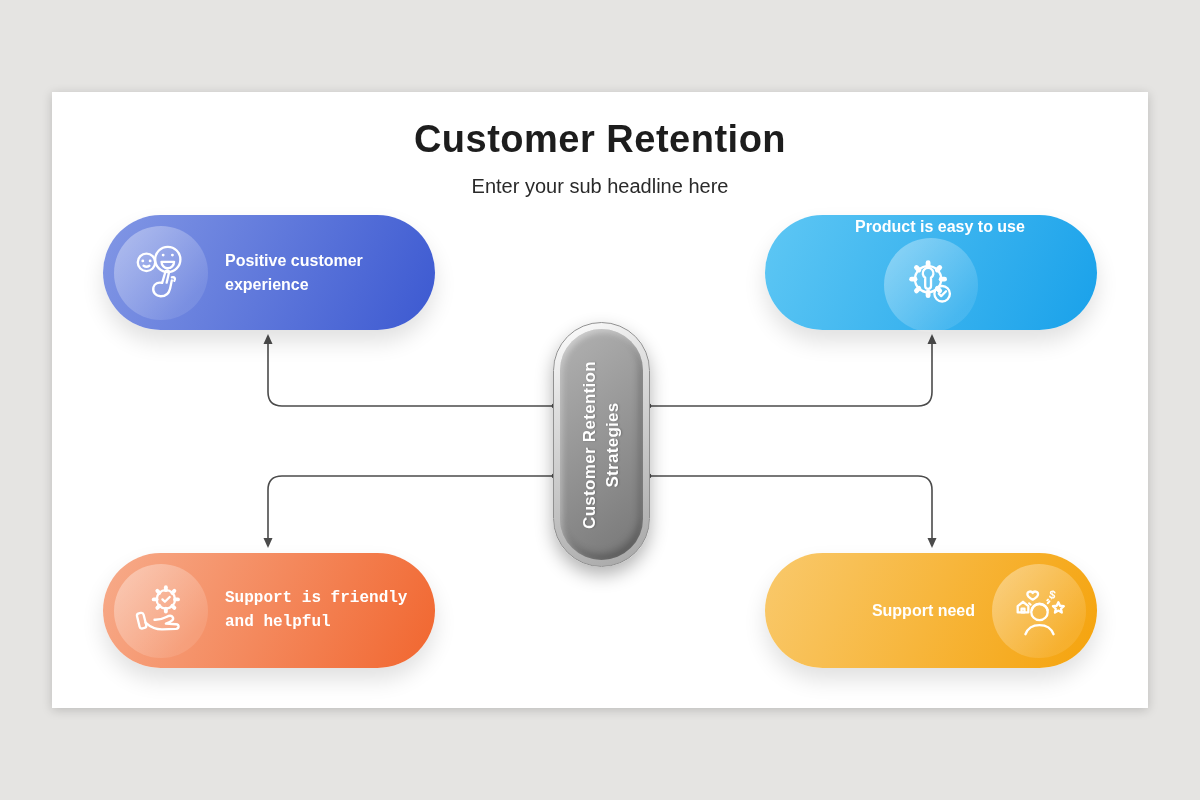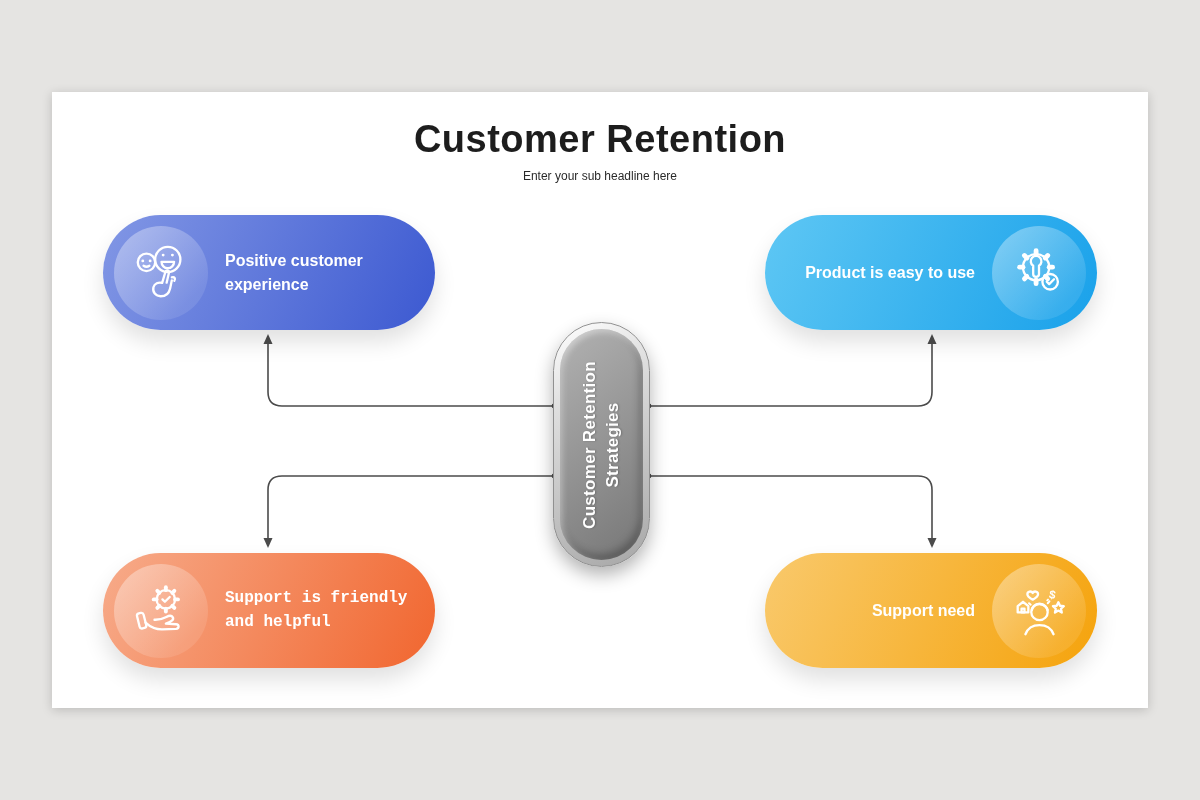--- a/index.html
+++ b/index.html
@@ -3,21 +3,21 @@
 <meta charset="utf-8">
 <style>
   * { margin:0; padding:0; box-sizing:border-box; }
   html,body { width:1200px; height:800px; overflow:hidden; }
   body { font-family:"Liberation Sans", sans-serif; background:#e5e4e2; }
   .page { position:relative; width:1056px; height:800px; }
   .slide { position:absolute; left:52px; top:92px; width:1096px; height:616px;
            background:#ffffff; box-shadow:0 2px 10px rgba(0,0,0,0.18); }
   .header { position:absolute; top:26px; left:0; width:100%; text-align:center; }
   .title { font-size:38px; font-weight:600; color:#1d1d1d; letter-spacing:0.5px; }
-  .subtitle { margin-top:8px; font-size:12px; font-weight:400; color:#2a2a2a; }
+  .subtitle { margin-top:14px; font-size:20px; font-weight:400; color:#2a2a2a; }
 
   .connectors { position:absolute; left:0; top:0; width:1096px; height:616px; }
   .connectors path { fill:none; stroke:currentColor; stroke-width:1.6px; }
   .connectors polygon, .connectors circle { fill:currentColor; stroke:none; }
 
   .node { position:absolute; width:332px; height:115px; border-radius:58px;
           display:flex; align-items:center;
           box-shadow:0 12px 22px rgba(0,0,0,0.12); color:#ffffff; }
   .node-tl { left:51px;  top:123px; }
   .node-tr { left:713px; top:123px; }
@@ -88,21 +88,21 @@
           <path d="M34.2 13.5 v.01 M43.8 13.5 v.01" stroke-width="3"></path>
           <path d="M32.5 20.5 h13 a6.5 6.5 0 0 1 -13 0 z"></path>
           <path d="M36.5 31 l-3.3 11.2 c-3.8 -1.1 -8 .6 -9 4.6 c-1.2 5 2.4 9.2 7.5 9.2 c5.1 0 8.6 -3.1 9.7 -8.1 l1.8 -8.3"></path>
           <path d="M36.5 31 c.6 -2.6 4.2 -2 3.7 .8 l-2.4 10.2"></path>
           <path d="M43.2 36.5 c2.6 -1 4.2 1.6 2.6 3.6"></path>
         </svg>
       </div>
       <div class="node-label">Positive customer experience</div>
     </div>
 
-    <div class="node node-tr icon-right" style="background: linear-gradient(115deg, rgb(94, 199, 244), rgb(25, 161, 234));">
+    <div class="node node-tr icon-right" style="background: linear-gradient(115deg, rgb(94, 199, 244), rgb(25, 161, 234)); flex-direction: column;">
       <div class="node-label">Product is easy to use</div>
       <div class="icon-circle">
         <svg class="icon-svg" viewBox="0 0 64 64">
           <circle cx="29" cy="26" r="13.5"></circle>
           <g stroke-width="5">
             <path d="M42.5 26 H46"></path>
               <path d="M38.5 35.5 L41 38"></path>
               <path d="M29 39.5 V43"></path>
             <path d="M19.5 35.5 L17 38"></path>
               <path d="M15.5 26 H12"></path>

